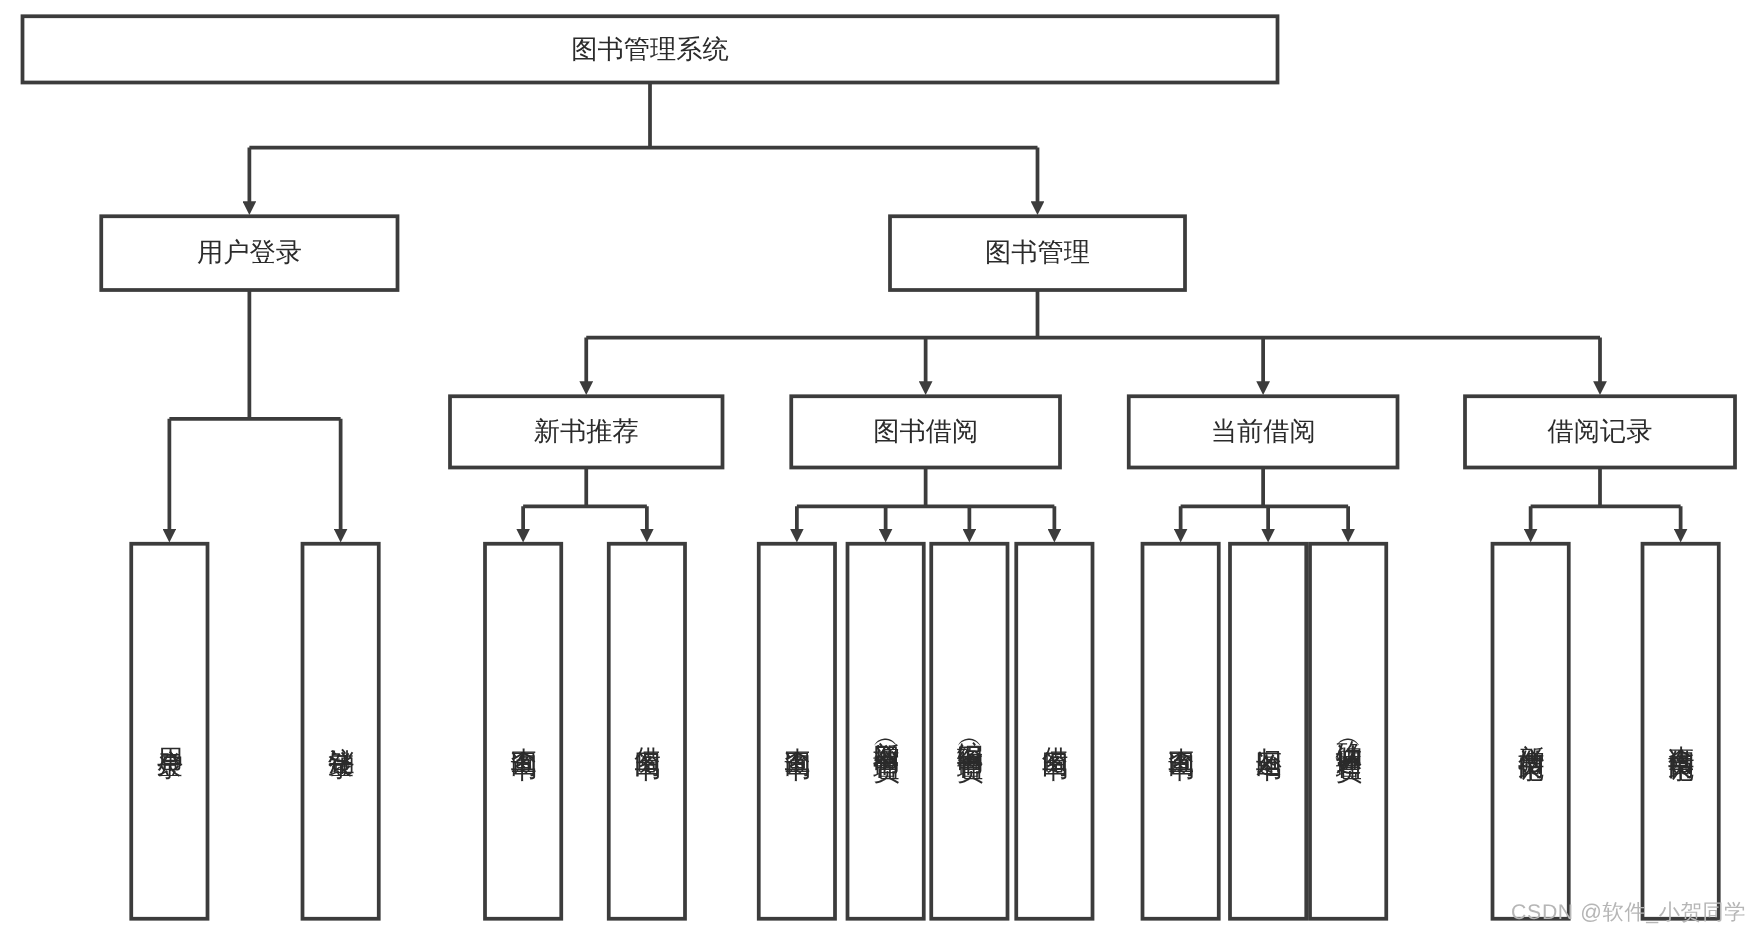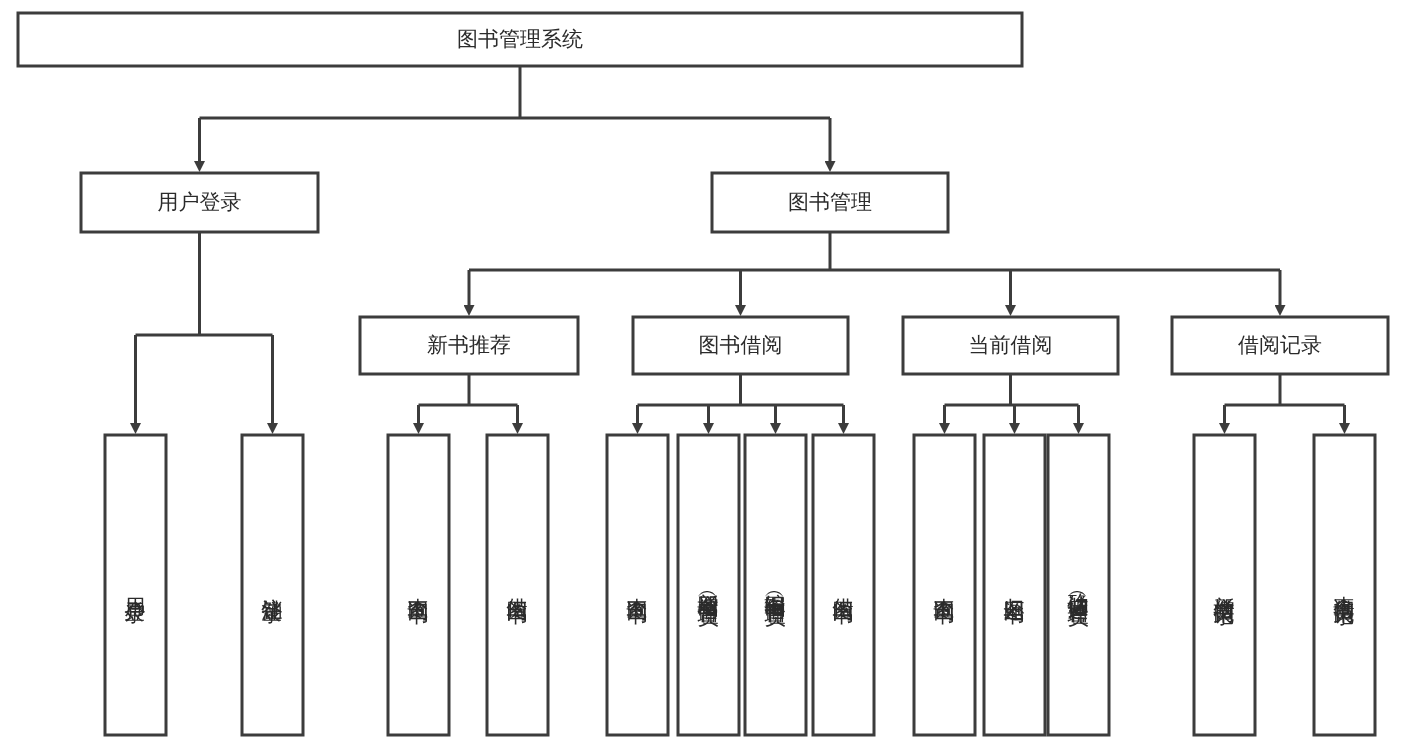--- a/index.html
+++ b/index.html
@@ -199,14 +199,15 @@
       <div class="node-label-v" style="left: 678px; top: 435px; width: 61px; height: 300px; display: flex; align-items: center; justify-content: center;">新增图书（管理员）</div>
       <div class="node-label-v" style="left: 745px; top: 435px; width: 61px; height: 300px; display: flex; align-items: center; justify-content: center;">编辑图书（管理员）</div>
       <div class="node-label-v" style="left: 813px; top: 435px; width: 61px; height: 300px; display: flex; align-items: center; justify-content: center;">借阅图书</div>
       <div class="node-label-v" style="left: 914px; top: 435px; width: 61px; height: 300px; display: flex; align-items: center; justify-content: center;">查询图书</div>
       <div class="node-label-v" style="left: 984px; top: 435px; width: 61px; height: 300px; display: flex; align-items: center; justify-content: center;">归还图书</div>
       <div class="node-label-v" style="left: 1048px; top: 435px; width: 61px; height: 300px; display: flex; align-items: center; justify-content: center;">确认归还（管理员）</div>
       <div class="node-label-v" style="left: 1194px; top: 435px; width: 61px; height: 300px; display: flex; align-items: center; justify-content: center;">新增借阅记录</div>
       <div class="node-label-v" style="left: 1314px; top: 435px; width: 61px; height: 300px; display: flex; align-items: center; justify-content: center;">查询借阅记录</div>
     </div>
 
+  <div class="watermark">CSDN @软件_小贺同学</div>
 
 </div>
 
 </body></html>

